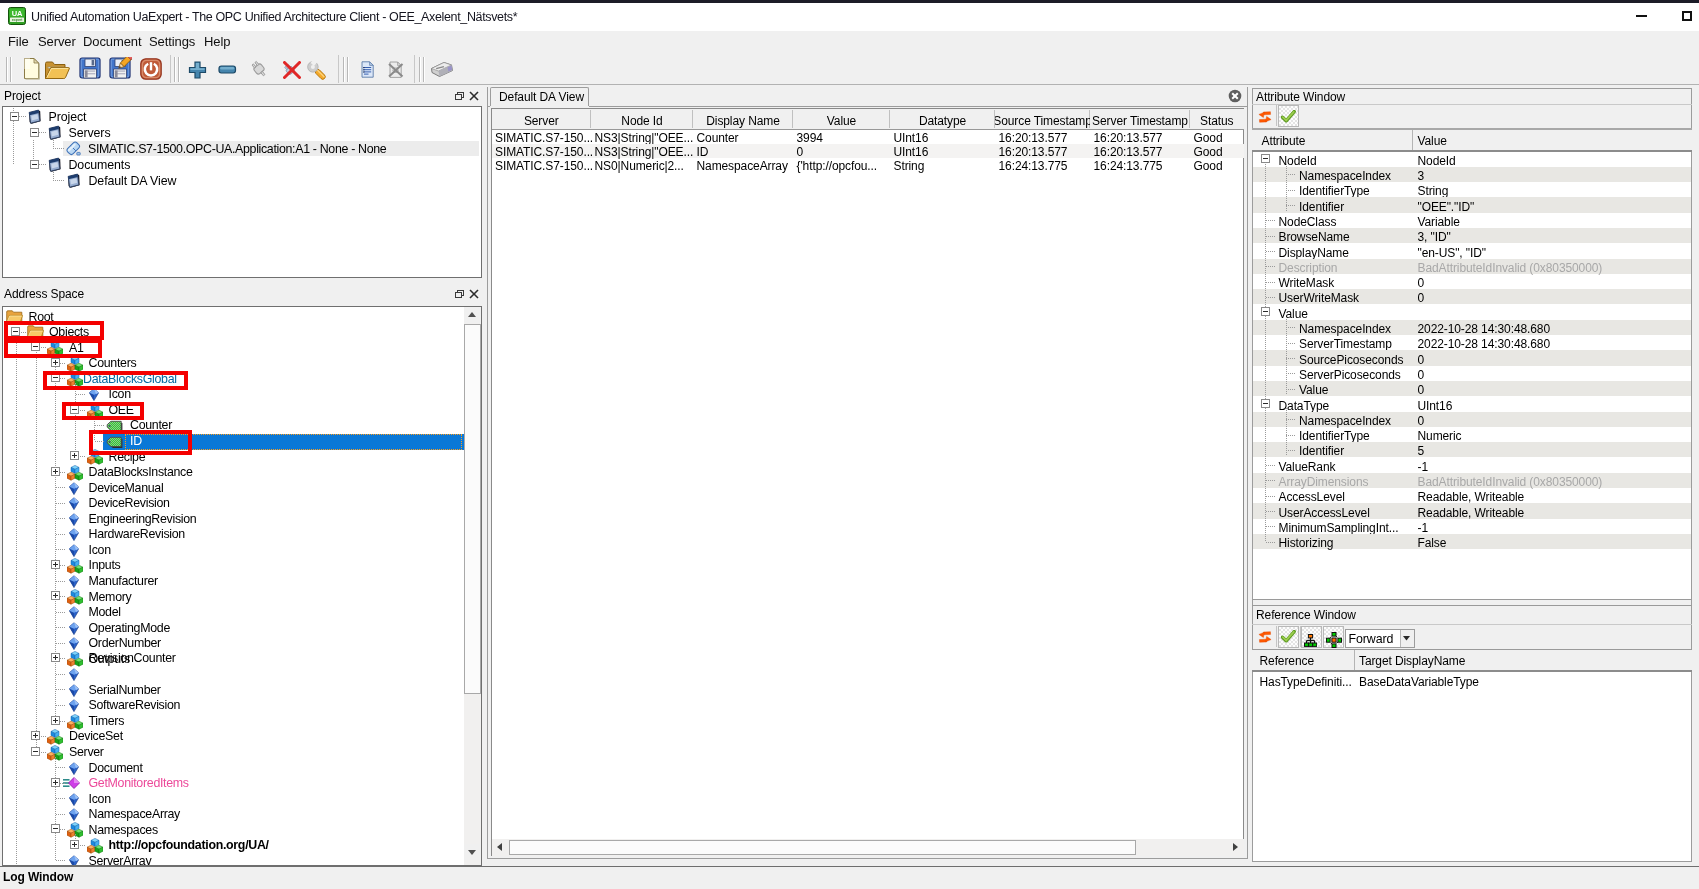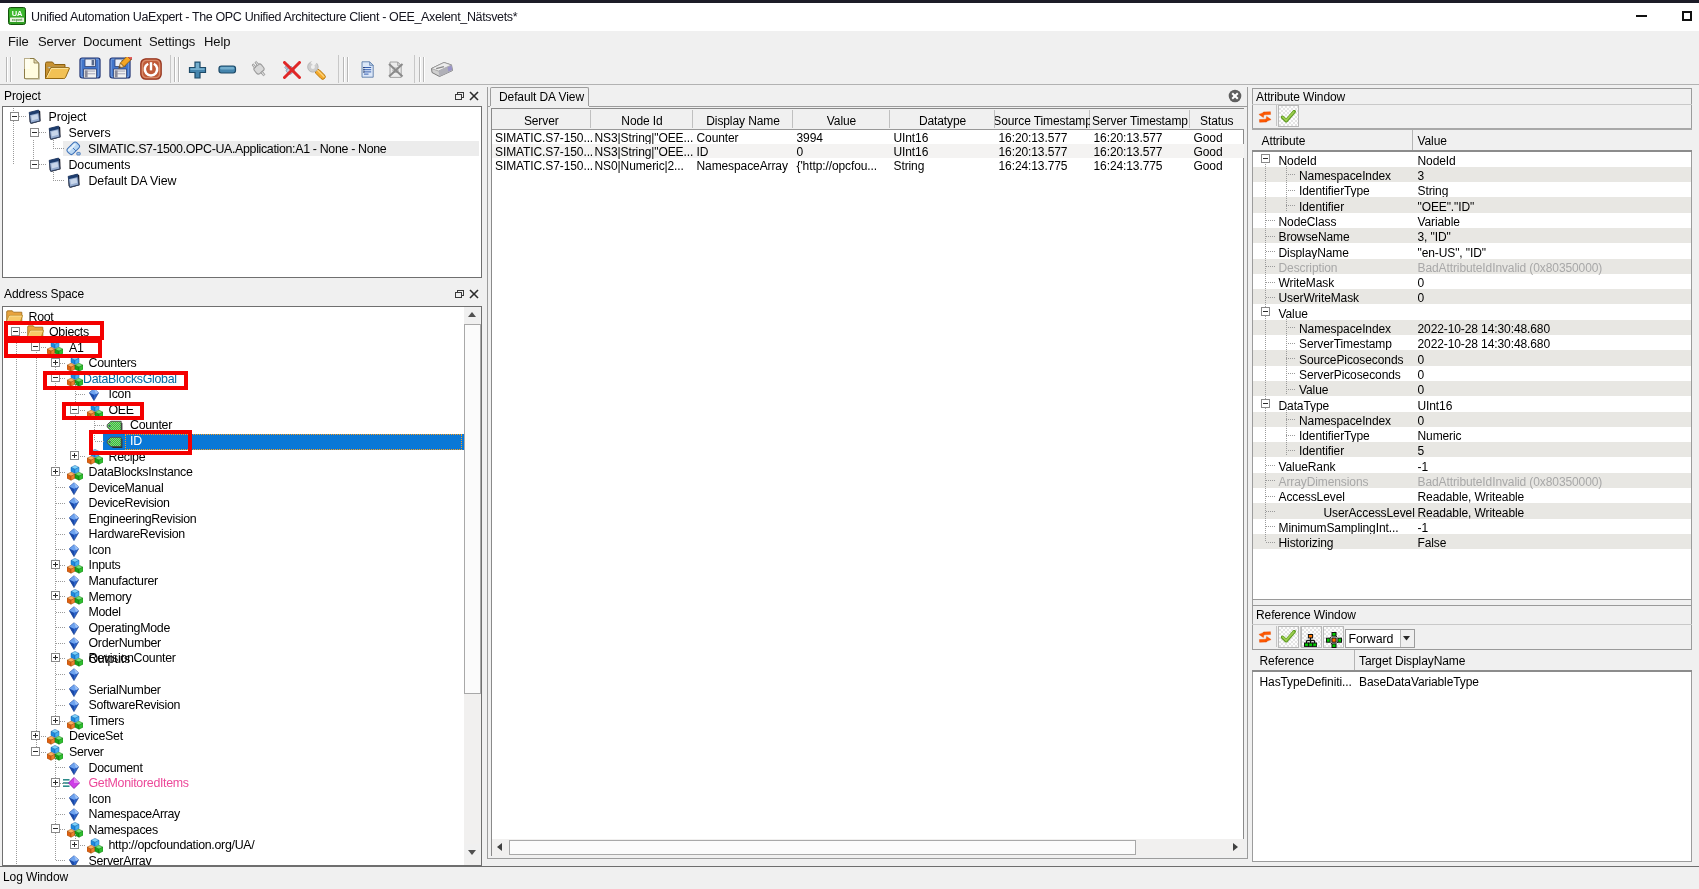--- a/index.html
+++ b/index.html
@@ -625,21 +625,21 @@
       <polygon points="4.0,2.4000000000000004 8,0.40000000000000036 12.0,2.4000000000000004 8,4.4" fill="#7fd4fb" stroke="#1565b0" stroke-width="0.5"></polygon>
       <polygon points="4.0,2.4000000000000004 8,4.4 8,8.4 4.0,6.4" fill="#1c8ae0" stroke="#1565b0" stroke-width="0.5"></polygon>
       <polygon points="12.0,2.4000000000000004 8,4.4 8,8.4 12.0,6.4" fill="#45b1f2" stroke="#1565b0" stroke-width="0.5"></polygon>
       <polygon points="0.0,9.2 4.0,7.199999999999999 8.0,9.2 4.0,11.2" fill="#ffb060" stroke="#9a4a08" stroke-width="0.5"></polygon>
       <polygon points="0.0,9.2 4.0,11.2 4.0,15.2 0.0,13.2" fill="#e06010" stroke="#9a4a08" stroke-width="0.5"></polygon>
       <polygon points="8.0,9.2 4.0,11.2 4.0,15.2 8.0,13.2" fill="#f08030" stroke="#9a4a08" stroke-width="0.5"></polygon>
       <polygon points="8.0,9.2 12.0,7.199999999999999 16.0,9.2 12.0,11.2" fill="#70e070" stroke="#0c7a0c" stroke-width="0.5"></polygon>
       <polygon points="8.0,9.2 12.0,11.2 12.0,15.2 8.0,13.2" fill="#18a018" stroke="#0c7a0c" stroke-width="0.5"></polygon>
       <polygon points="16.0,9.2 12.0,11.2 12.0,15.2 16.0,13.2" fill="#30c030" stroke="#0c7a0c" stroke-width="0.5"></polygon>
     </svg>
-<div class="abs" style="left:105.5px;top:532.3000000000001px;font-size:12.4px;color:#000;font-weight:normal;white-space:nowrap;line-height:1;letter-spacing:-0.3px">http://opcfoundation.org/UA/</div>
+<div class="abs" style="left:105.5px;top:532.3000000000001px;font-size:12.4px;color:#000;font-weight:bold;white-space:nowrap;line-height:1;letter-spacing:-0.3px">http://opcfoundation.org/UA/</div>
 <div class="abs" style="left:53.0px;top:553.45px;width:10.0px;height:1px;z-index:2;background-image:repeating-linear-gradient(to right,#9a9a9a 0 1px,transparent 1px 2px)"></div>
 <svg style="position:absolute;left:66px;top:547.95px" width="10" height="13" viewBox="0 0 10 13">
       <polygon points="5,0.8 9.6,4.8 5,12.6 0.4,4.8" fill="#2a62c8" stroke="#16347c" stroke-width="0.6"></polygon>
       <polygon points="5,0.8 5,12.6 0.4,4.8" fill="#1b4aa8"></polygon>
       <polygon points="0.4,4.8 5,0.8 9.6,4.8 5,6.8" fill="#6da2ee"></polygon>
       <polygon points="5,0.8 9.6,4.8 7,5.9" fill="#9cc2f8"></polygon>
     </svg>
 <div class="abs" style="left:85.5px;top:547.85px;font-size:12.4px;color:#000;font-weight:normal;white-space:nowrap;line-height:1;letter-spacing:-0.3px">ServerArray</div>
 </div>
 <div class="abs" style="left:463.5px;top:307px;width:17px;height:558px;background:#f1f0ef"></div>
@@ -839,21 +839,21 @@
 <div class="abs" style="left:1417.5px;top:460.7px;font-size:12px;color:#000;font-weight:normal;white-space:nowrap;line-height:1;">-1</div>
 <div class="abs" style="left:1252.5px;top:472.8px;width:438px;height:15.3px;background:#e8e7e3"></div>
 <div class="abs" style="left:1266px;top:480.45px;width:9px;height:1px;z-index:2;background-image:repeating-linear-gradient(to right,#9a9a9a 0 1px,transparent 1px 2px)"></div>
 <div class="abs" style="left:1278.5px;top:476.0px;font-size:12px;color:#a8a8a8;font-weight:normal;white-space:nowrap;line-height:1;">ArrayDimensions</div>
 <div class="abs" style="left:1417.5px;top:476.0px;font-size:12px;color:#a8a8a8;font-weight:normal;white-space:nowrap;line-height:1;">BadAttributeIdInvalid (0x80350000)</div>
 <div class="abs" style="left:1266px;top:495.75px;width:9px;height:1px;z-index:2;background-image:repeating-linear-gradient(to right,#9a9a9a 0 1px,transparent 1px 2px)"></div>
 <div class="abs" style="left:1278.5px;top:491.3px;font-size:12px;color:#000;font-weight:normal;white-space:nowrap;line-height:1;">AccessLevel</div>
 <div class="abs" style="left:1417.5px;top:491.3px;font-size:12px;color:#000;font-weight:normal;white-space:nowrap;line-height:1;">Readable, Writeable</div>
 <div class="abs" style="left:1252.5px;top:503.4px;width:438px;height:15.3px;background:#e8e7e3"></div>
 <div class="abs" style="left:1266px;top:511.05px;width:9px;height:1px;z-index:2;background-image:repeating-linear-gradient(to right,#9a9a9a 0 1px,transparent 1px 2px)"></div>
-<div class="abs" style="left:1278.5px;top:506.6px;font-size:12px;color:#000;font-weight:normal;white-space:nowrap;line-height:1;margin-left:45px;">UserAccessLevel</div>
+<div class="abs" style="left:1278.5px;top:506.6px;font-size:12px;color:#000;font-weight:normal;white-space:nowrap;line-height:1;">UserAccessLevel</div>
 <div class="abs" style="left:1417.5px;top:506.6px;font-size:12px;color:#000;font-weight:normal;white-space:nowrap;line-height:1;">Readable, Writeable</div>
 <div class="abs" style="left:1266px;top:526.35px;width:9px;height:1px;z-index:2;background-image:repeating-linear-gradient(to right,#9a9a9a 0 1px,transparent 1px 2px)"></div>
 <div class="abs" style="left:1278.5px;top:521.9000000000001px;font-size:12px;color:#000;font-weight:normal;white-space:nowrap;line-height:1;">MinimumSamplingInt...</div>
 <div class="abs" style="left:1417.5px;top:521.9000000000001px;font-size:12px;color:#000;font-weight:normal;white-space:nowrap;line-height:1;">-1</div>
 <div class="abs" style="left:1252.5px;top:534.0px;width:438px;height:15.3px;background:#e8e7e3"></div>
 <div class="abs" style="left:1266px;top:541.65px;width:9px;height:1px;z-index:2;background-image:repeating-linear-gradient(to right,#9a9a9a 0 1px,transparent 1px 2px)"></div>
 <div class="abs" style="left:1278.5px;top:537.2px;font-size:12px;color:#000;font-weight:normal;white-space:nowrap;line-height:1;">Historizing</div>
 <div class="abs" style="left:1417.5px;top:537.2px;font-size:12px;color:#000;font-weight:normal;white-space:nowrap;line-height:1;">False</div>
 <div class="abs" style="left:1251.5px;top:598.5px;width:440px;height:1px;background:#9a9a9a"></div>
 <div class="abs" style="left:1251.5px;top:604.5px;width:440px;height:1px;background:#9a9a9a"></div>
@@ -911,12 +911,12 @@
 <div class="abs" style="left:1251.5px;top:648.5px;width:440px;height:1px;background:#9a9a9a"></div>
 <div class="abs" style="left:1251.5px;top:649.5px;width:440px;height:22px;background:#f0f0f0;border-bottom:2px solid #8c8c8c"></div>
 <div class="abs" style="left:1259.5px;top:655px;font-size:12px;color:#000;font-weight:normal;white-space:nowrap;line-height:1;">Reference</div>
 <div class="abs" style="left:1353.5px;top:650px;width:1px;height:20px;background:#b4b4b4"></div>
 <div class="abs" style="left:1359px;top:655px;font-size:12px;color:#000;font-weight:normal;white-space:nowrap;line-height:1;">Target DisplayName</div>
 <div class="abs" style="left:1252.5px;top:671.5px;width:438px;height:189px;background:#fff"></div>
 <div class="abs" style="left:1259.5px;top:676px;font-size:12px;color:#000;font-weight:normal;white-space:nowrap;line-height:1;">HasTypeDefiniti...</div>
 <div class="abs" style="left:1359px;top:676px;font-size:12px;color:#000;font-weight:normal;white-space:nowrap;line-height:1;">BaseDataVariableType</div>
 <div class="abs" style="left:0;top:866px;width:1699px;height:1px;background:#6e6e6e"></div>
 <div class="abs" style="left:0;top:867px;width:1699px;height:22px;background:#f0f0f0"></div>
-<div class="abs" style="left:3px;top:871px;font-size:12px;color:#000;font-weight:normal;white-space:nowrap;line-height:1;">Log Window</div>
+<div class="abs" style="left:3px;top:871px;font-size:12px;color:#000;font-weight:bold;white-space:nowrap;line-height:1;">Log Window</div>
 </body></html>

